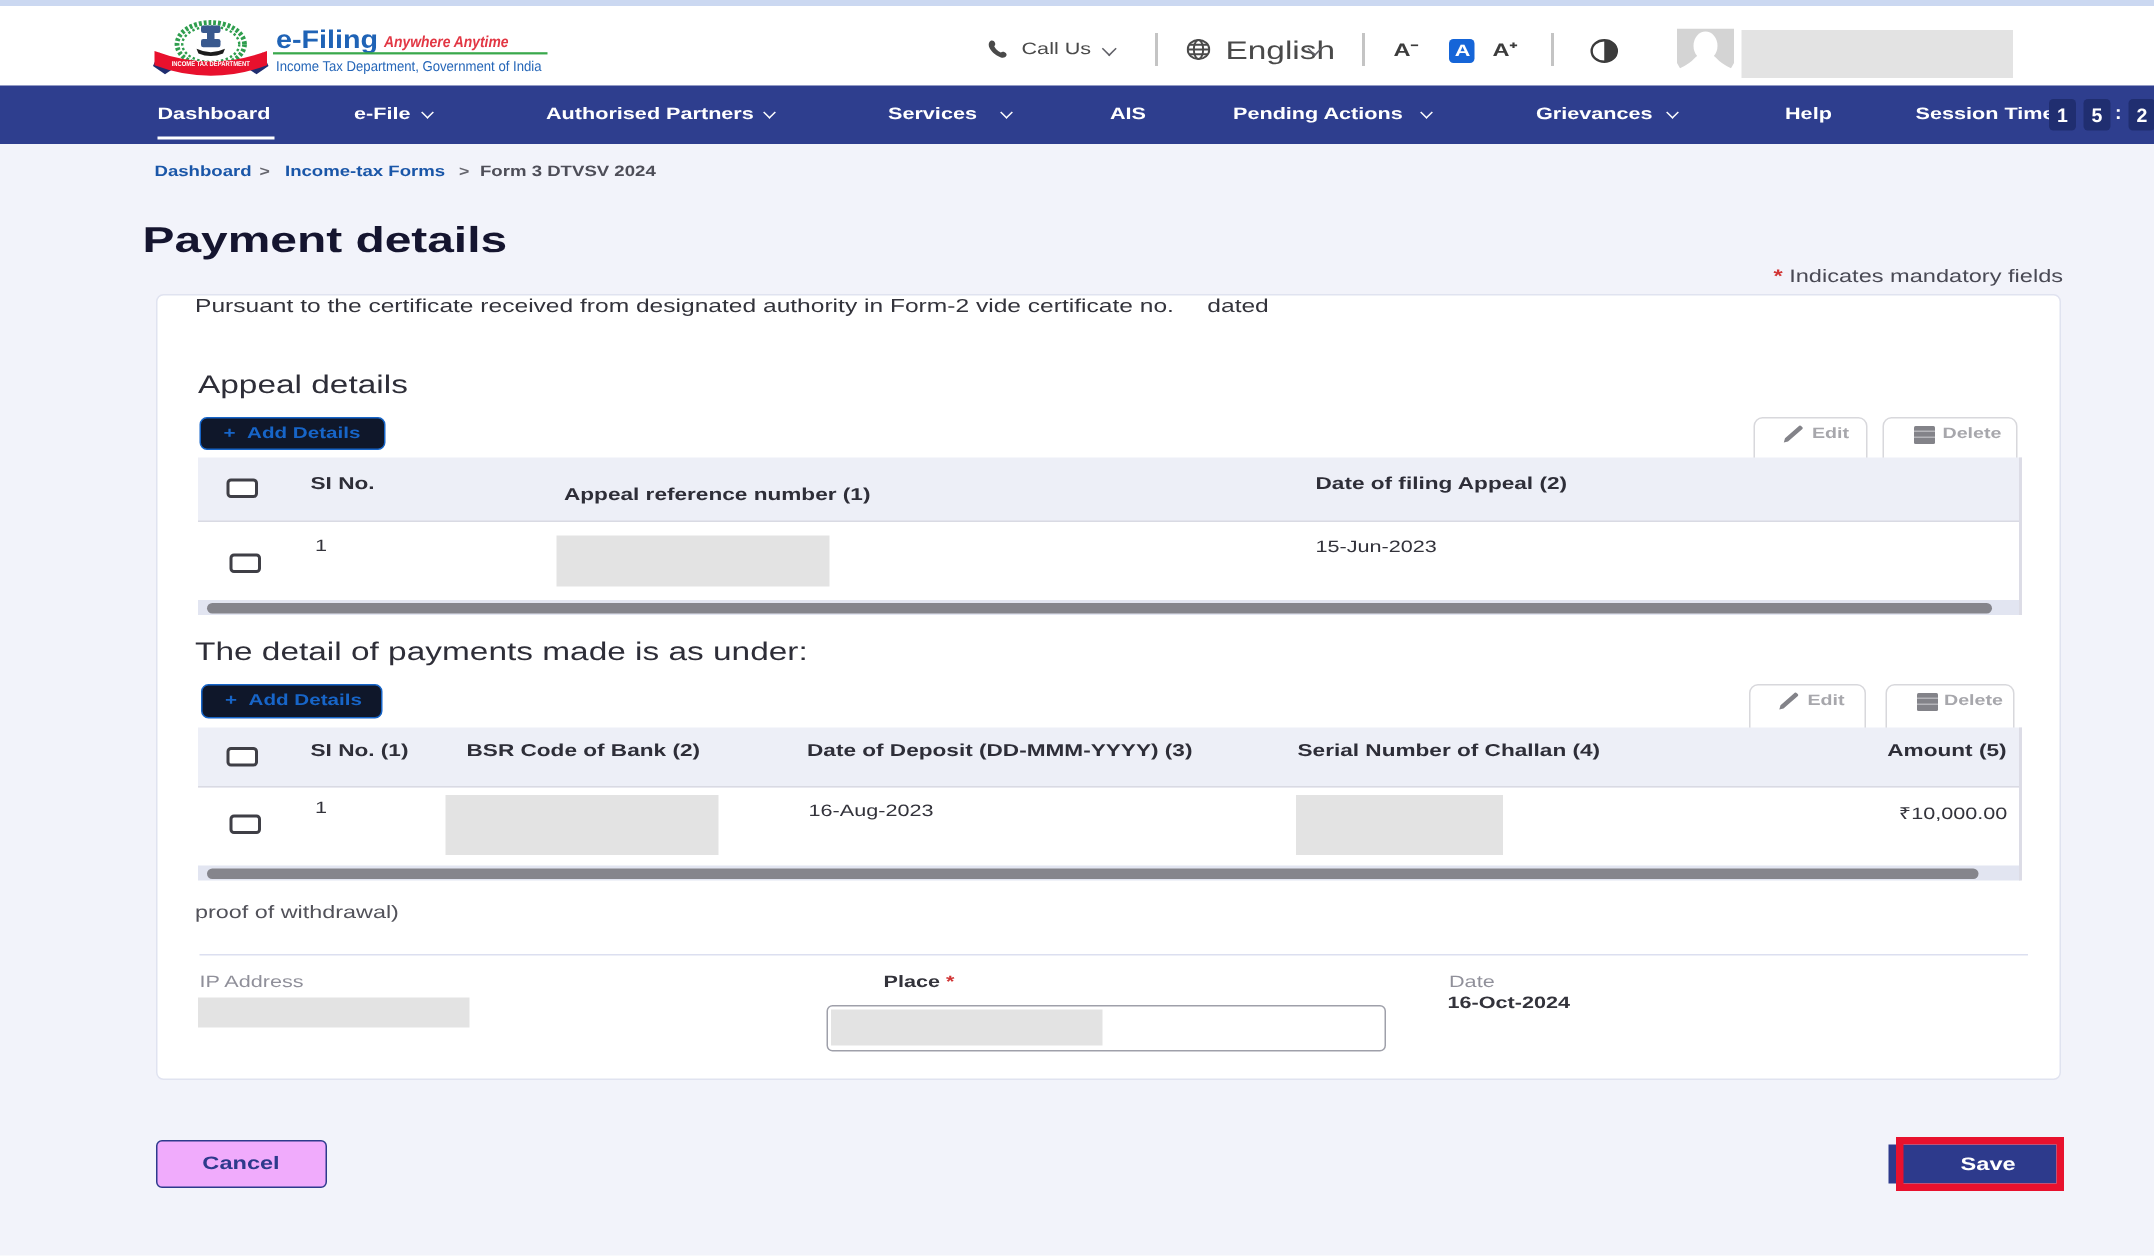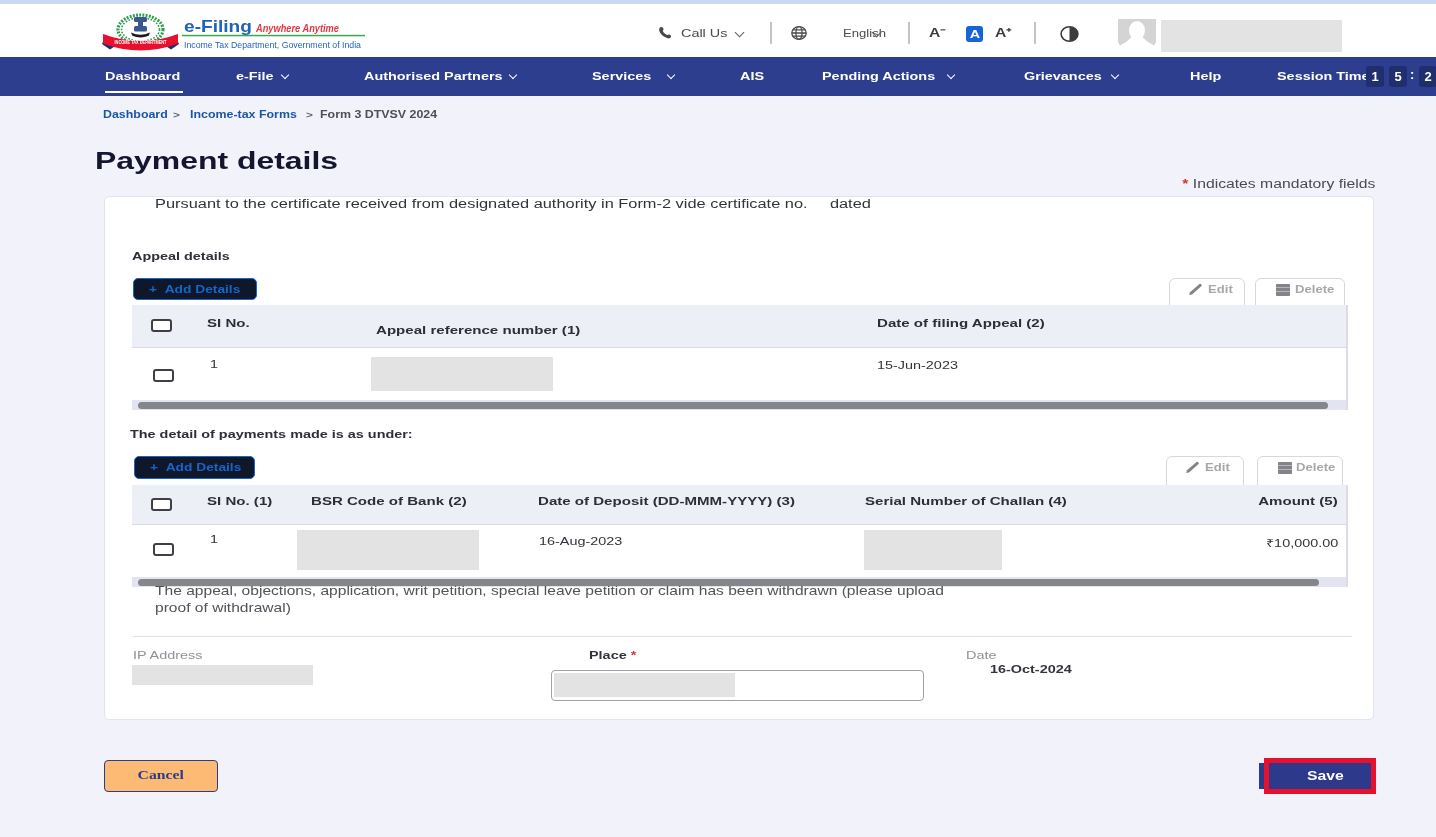--- a/index.html
+++ b/index.html
@@ -21,39 +21,39 @@
 .tbox { position:absolute; top:9px; width:18px; height:21px; background:#202e70; border-radius:3px; color:#fff; font-size:13px; font-weight:bold; text-align:center; line-height:21px; }
 
 .bc { left:103px; top:109px; font-size:10px; font-weight:bold; color:#1a56a8; height:13px; }
 .bc .sx { transform:scaleX(1.24); }
 .bc span.t { position:absolute; top:0; }
 .title { left:95px; top:147px; font-size:24px; font-weight:bold; color:#15152f; line-height:27px; }
 .mand { right:61px; top:178px; font-size:12px; color:#4a4a55; line-height:13px; }
 .mand b { color:#d13434; }
 
 .card { left:104px; top:196px; width:1270px; height:524px; background:#fff; border:1px solid #e0e3f0; border-radius:5px; }
-.txt { position:absolute; font-size:12.5px; color:#33333b; line-height:15px;margin-left:25px; }
+.txt { position:absolute; font-size:12.5px; color:#33333b; line-height:15px; }
 .gray { background:#e3e3e3; position:absolute; }
-.secHead { position:absolute; font-size:11px; font-weight:bold; color:#2e2e38; line-height:13px; }
+.secHead { position:absolute; font-size:17px; font-weight:normal; color:#2e2e38; line-height:13px; }
 .addbtn { position:absolute; width:124px; height:22px; border:1.5px solid #1765c8; border-radius:5px; background:#0f172a; }
 .addbtn > .albl { position:absolute; left:15px; top:4px; font-size:10.5px; font-weight:bold; color:#1765c8; line-height:13px; }
 .gbtn { position:absolute; height:37px; border:1px solid #d8d8dc; border-radius:6px; background:#fff; }
 .gbtn .lab { position:absolute; font-size:10px; font-weight:bold; color:#a7a7ac; top:4px; line-height:13px; }
 
 .thead { position:absolute; background:#edeff7; border-bottom:1px solid #d9dae3; }
 .th { position:absolute; font-size:11.5px; font-weight:bold; color:#2e2e38; line-height:13px; }
 .td { position:absolute; font-size:11px; color:#33333b; line-height:13px; }
 .cb { position:absolute; width:21px; height:13px; border:2px solid #3f3f46; border-radius:3px; background:#fff; }
 .sbar { position:absolute; height:10px; background:#e2e5f1; }
 .sbar .thumb { position:absolute; left:6px; top:1.5px; height:7px; background:#85858c; border-radius:4px; }
 .divider { position:absolute; left:28px; top:439px; width:1219px; height:1px; background:#dcdff0; }
 .lbl { position:absolute; font-size:11px; color:#90909a; line-height:13px; }
 .input { position:absolute; background:#fff; border:1px solid #9fa0aa; border-radius:4px; }
 
-.cancel { left:104px; top:760px; width:114px; height:32px; border:1.5px solid #2d3a8c; border-radius:4px; background:#fdba74; color:#2d3a8c; font-size:12px; font-weight:bold; text-align:center; line-height:28px;font-family:Liberation Serif, serif; }
+.cancel { left:104px; top:760px; width:114px; height:32px; border:1.5px solid #2d3a8c; border-radius:4px; background:#f0abfc; color:#2d3a8c; font-size:12px; font-weight:bold; text-align:center; line-height:28px; }
 .saveblue { left:1259px; top:763px; width:112px; height:26px; background:#2d3a8c; color:#fff; font-size:12px; font-weight:bold; text-align:center; line-height:26px; text-indent:9px; }
 .redbox { left:1264px; top:758px; width:112px; height:36px; border:5px solid #e8112d; }
 </style>
 </head>
 <body>
 <div class="abs topstrip"></div>
 <div class="abs topbar"></div>
 
 <svg class="abs" style="left:100px;top:6px" width="300" height="50" viewBox="0 0 300 50">
 
@@ -84,21 +84,21 @@
 <div class="abs" style="left:681px;top:27px;font-size:11px;color:#4a4a4a;line-height:13px;"><span class="sx">Call Us</span></div>
 <span class="abs gchev" style="left:736px;top:29px;"></span>
 <div class="abs" style="left:770px;top:22px;width:2px;height:22px;background:#c4c4c4;"></div>
 <svg class="abs" style="left:791px;top:26px" width="16" height="14" viewBox="0 0 16 14">
     <g stroke="#4a4a4a" fill="none" stroke-width="1.3">
       <ellipse cx="8" cy="7" rx="7.2" ry="6.3"></ellipse>
       <ellipse cx="8" cy="7" rx="3.1" ry="6.3"></ellipse>
       <path d="M1 7 h14 M1.8 3.8 h12.4 M1.8 10.2 h12.4"></path>
     </g>
   </svg>
-<div class="abs" style="left:843px;top:27px;font-size:10px;color:#4a4a4a;line-height:13px;"><span class="sx">English</span></div>
+<div class="abs" style="left:817px;top:27px;font-size:17px;color:#4a4a4a;line-height:13px;"><span class="sx">English</span></div>
 <span class="abs gchev" style="left:873px;top:29px;"></span>
 <div class="abs" style="left:908px;top:22px;width:2px;height:22px;background:#c4c4c4;"></div>
 <div class="abs" style="left:929px;top:26px;font-size:12px;font-weight:bold;color:#3c3c3c;line-height:14px;"><span class="sx">A⁻</span></div>
 <div class="abs" style="left:966px;top:26px;width:17px;height:16px;background:#1565d8;border-radius:3px;"></div>
 <div class="abs" style="left:966px;top:27px;width:17px;font-size:11px;font-weight:bold;color:#fff;text-align:center;line-height:14px;"><span class="sxc">A</span></div>
 <div class="abs" style="left:995px;top:26px;font-size:12px;font-weight:bold;color:#3c3c3c;line-height:14px;"><span class="sx">A⁺</span></div>
 <div class="abs" style="left:1034px;top:22px;width:2px;height:22px;background:#c4c4c4;"></div>
 <svg class="abs" style="left:1060px;top:26px" width="19" height="16" viewBox="0 0 19 16">
     <ellipse cx="9.5" cy="8" rx="8.4" ry="7.2" fill="none" stroke="#3c3c3c" stroke-width="1.6"></ellipse>
     <path d="M9.5 0.8 A8.4 7.2 0 0 1 9.5 15.2 Z" fill="#3c3c3c"></path>
@@ -208,21 +208,20 @@
   <div class="cb" style="left:48px;top:346px;"></div>
   <div class="gray" style="left:192px;top:333px;width:182px;height:40px;"></div>
   <div class="td" style="left:434px;top:338px;"><span class="sx">16-Aug-2023</span></div>
   <div class="gray" style="left:759px;top:333px;width:138px;height:40px;"></div>
   <div class="td" style="right:35px;top:340px;"><span class="sxr">₹10,000.00</span></div>
   <div class="sbar" style="left:27px;top:380px;width:1215px;">
       <span class="thumb" style="width:1181px;"></span>
     </div>
   <div style="position:absolute;left:1241px;top:288px;width:1.5px;height:102px;background:#dcdce6;"></div>
 
-  <div class="txt" style="left:25px;top:387px;font-size:11.9px;color:#52525a;line-height:14px;"><span class="sx">The appeal, objections, application, writ petition, special leave petition or claim has been withdrawn (please upload</span></div>
   <div class="txt" style="left:25px;top:404px;font-size:11.9px;color:#52525a;line-height:14px;"><span class="sx">proof of withdrawal)</span></div>
 
   <div class="divider"></div>
 
   <div class="lbl" style="left:28px;top:452px;"><span class="sx">IP Address</span></div>
   <div class="gray" style="left:27px;top:468px;width:181px;height:20px;"></div>
   <div class="lbl" style="left:444px;top:452px;color:#33333b;font-weight:bold;margin-left:40px;"><span class="sx">Place <b style="color:#d13434">*</b></span></div>
   <div class="input" style="left:446px;top:473px;width:373px;height:31px;"></div>
   <div class="gray" style="left:449px;top:476px;width:181px;height:24px;"></div>
   <div class="lbl" style="left:861px;top:452px;"><span class="sx">Date</span></div>

